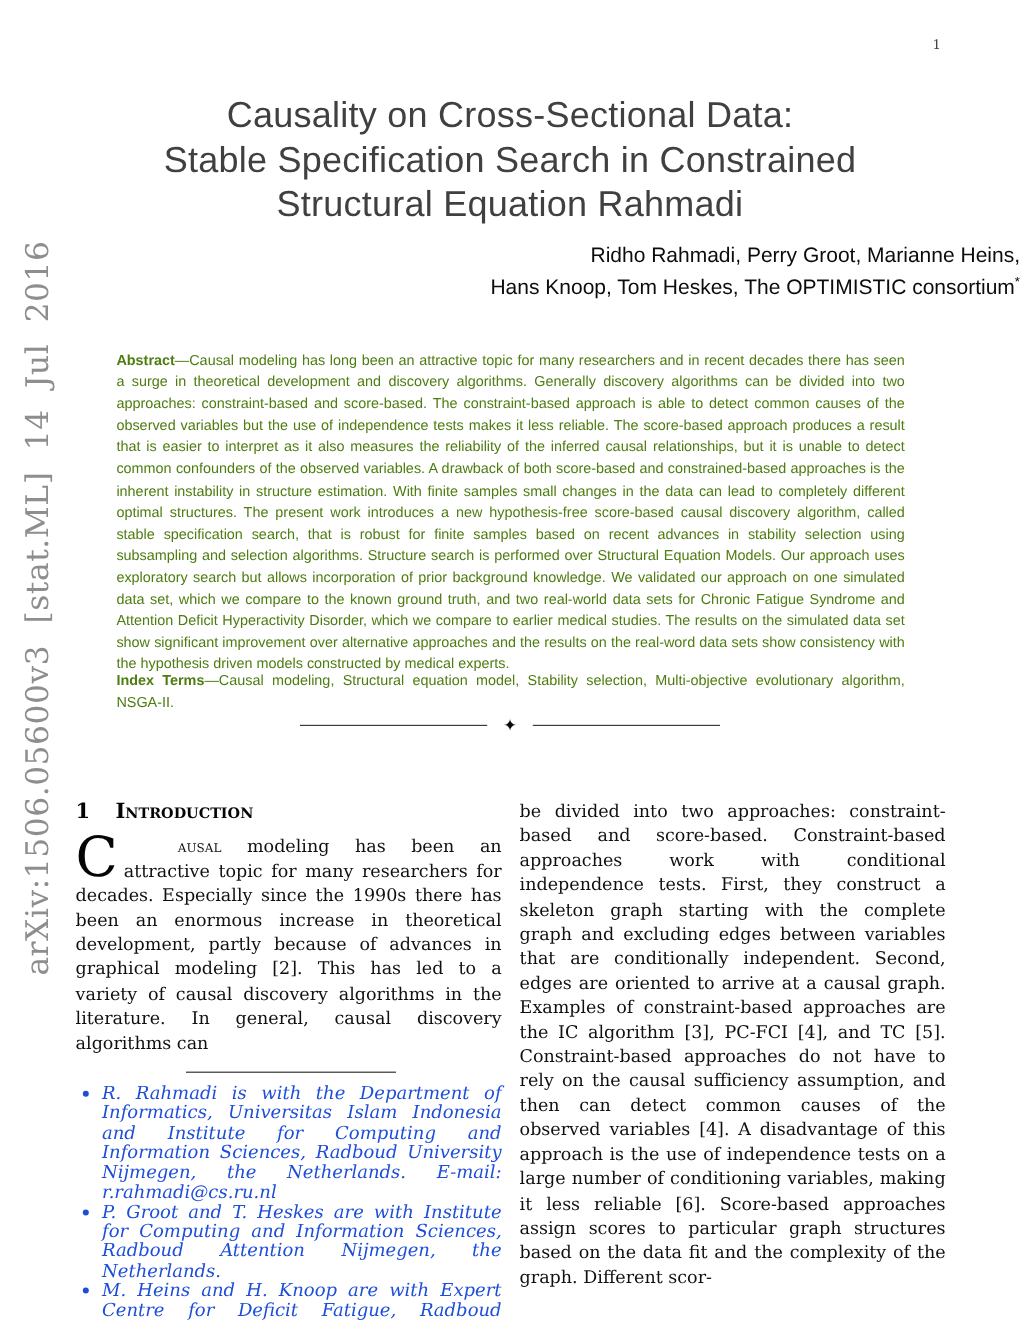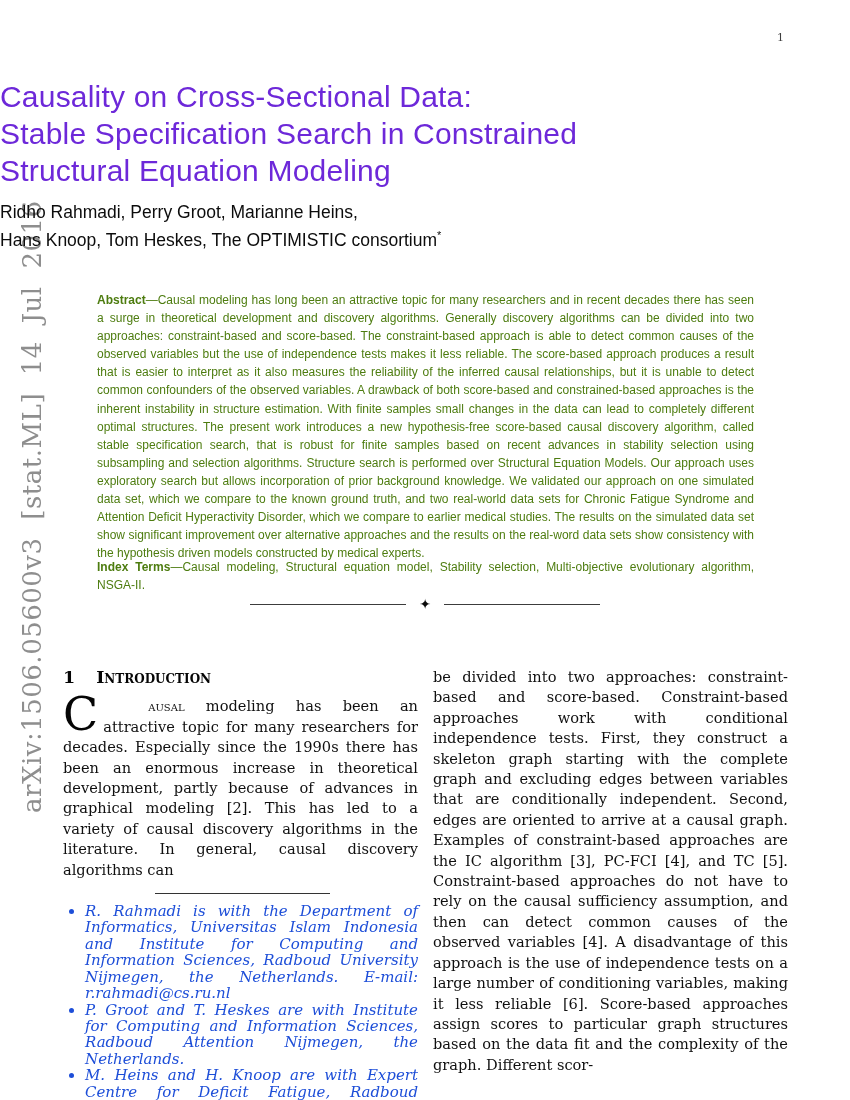--- a/index.html
+++ b/index.html
@@ -24,27 +24,28 @@
     width:535px;
     font-family:"DejaVu Serif", serif;
     font-size:26px;
     color:#8e8e8e;
     white-space:nowrap;
     word-spacing:9px;
     letter-spacing:0.5px;
   }
   .paper-title {
     position:absolute; top:78px; left:0; width:850px;
+    text-align:center;
     font-size:30px; line-height:37px;
-    color:#6d28d9;
+    color:#404040;
     letter-spacing:0.2px;
   }
   .authors {
     position:absolute; top:201px; left:0; width:850px;
-    text-align:left;
+    text-align:right;
     font-size:17.5px; line-height:23px;
     color:#0c0c0c;
   }
   .authors sup { font-size:11px; }
   .abstract-block {
     position:absolute; top:291px; left:97px; width:657px;
     font-size:12px; line-height:18.1px;
     text-align:justify;
     color:#4d7c0f;
   }
@@ -111,21 +112,21 @@
 </head>
 <body>
 
 <div class="pageno">1</div>
 
 <div class="arxiv-strip">arXiv:1506.05600v3  [stat.ML]  14 Jul 2016</div>
 
 <div class="paper-title">
   <div>Causality on Cross-Sectional Data:</div>
   <div>Stable Specification Search in Constrained</div>
-  <div>Structural Equation Modeling</div>
+  <div>Structural Equation Rahmadi</div>
 </div>
 
 <div class="authors">
   <div>Ridho Rahmadi, Perry Groot, Marianne Heins,</div>
   <div><span>Hans Knoop, Tom Heskes, The OPTIMISTIC consortium</span><sup>*</sup></div>
 </div>
 
 <div class="abstract-block">
   <span class="lbl">Abstract</span><span>—Causal modeling has long been an attractive topic for many researchers and in recent decades there has seen a surge in theoretical development and discovery algorithms. Generally discovery algorithms can be divided into two approaches: constraint-based and score-based. The constraint-based approach is able to detect common causes of the observed variables but the use of independence tests makes it less reliable. The score-based approach produces a result that is easier to interpret as it also measures the reliability of the inferred causal relationships, but it is unable to detect common confounders of the observed variables. A drawback of both score-based and constrained-based approaches is the inherent instability in structure estimation. With finite samples small changes in the data can lead to completely different optimal structures. The present work introduces a new hypothesis-free score-based causal discovery algorithm, called stable specification search, that is robust for finite samples based on recent advances in stability selection using subsampling and selection algorithms. Structure search is performed over Structural Equation Models. Our approach uses exploratory search but allows incorporation of prior background knowledge. We validated our approach on one simulated data set, which we compare to the known ground truth, and two real-world data sets for Chronic Fatigue Syndrome and Attention Deficit Hyperactivity Disorder, which we compare to earlier medical studies. The results on the simulated data set show significant improvement over alternative approaches and the results on the real-word data sets show consistency with the hypothesis driven models constructed by medical experts.</span>
 </div>

